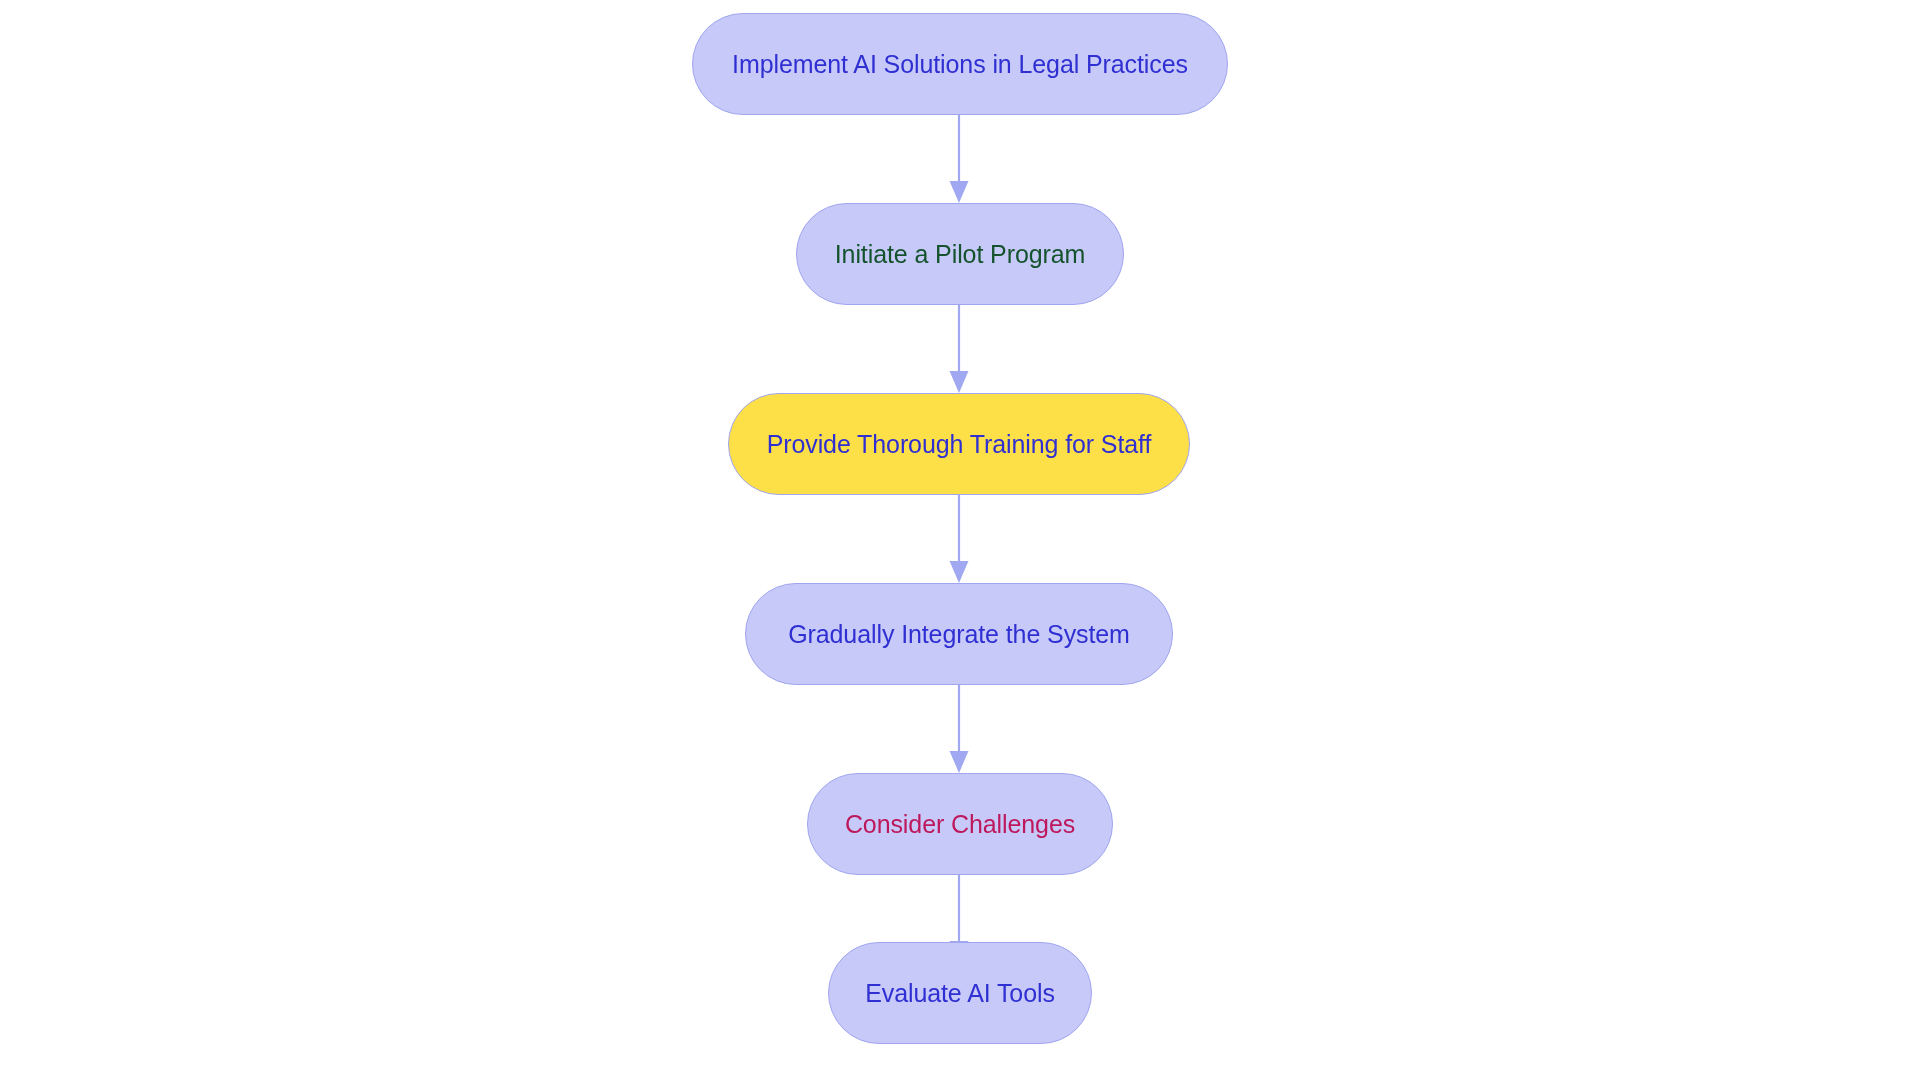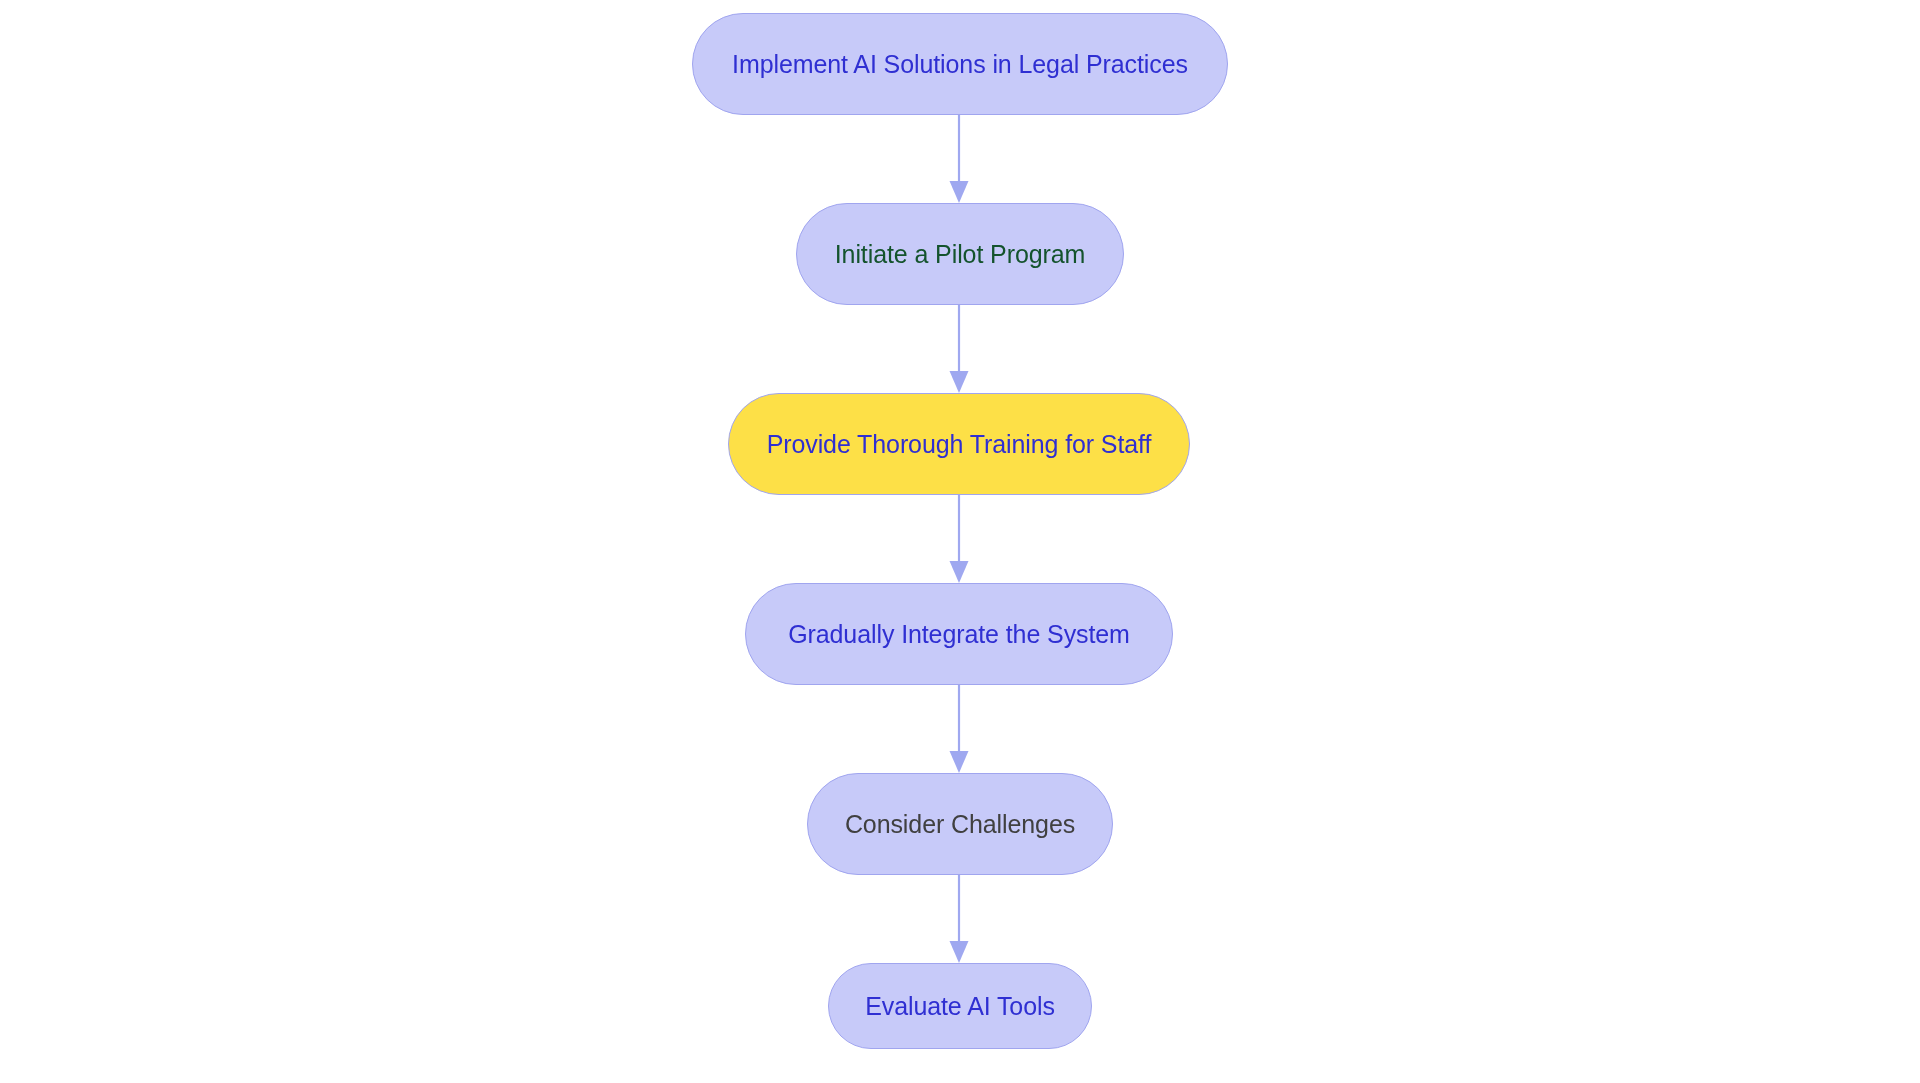--- a/index.html
+++ b/index.html
@@ -87,21 +87,21 @@
   </div>
 
   <div class="flow-node" style="left: 728px; top: 393px; width: 462px; height: 102px; background: #fde047; border-color: rgb(160, 165, 239); color: rgb(47, 47, 210);">
     <span class="node-label">Provide Thorough Training for Staff</span>
   </div>
 
   <div class="flow-node" style="left: 745px; top: 583px; width: 428px; height: 102px; background: rgb(199, 202, 249); border-color: rgb(160, 165, 239); color: rgb(47, 47, 210); justify-content: center;">
     <span class="node-label">Gradually Integrate the System</span>
   </div>
 
-  <div class="flow-node" style="left: 807px; top: 773px; width: 306px; height: 102px; background: rgb(199, 202, 249); border-color: rgb(160, 165, 239); color: #404040;">
+  <div class="flow-node" style="left: 807px; top: 773px; width: 306px; height: 102px; background: rgb(199, 202, 249); border-color: rgb(160, 165, 239); color: #be185d;">
     <span class="node-label">Consider Challenges</span>
   </div>
 
-  <div class="flow-node" style="left: 828px; top: 963px; width: 264px; height: 86px; background: rgb(199, 202, 249); border-color: rgb(160, 165, 239); color: rgb(47, 47, 210);">
+  <div class="flow-node" style="left: 828px; top: 942px; width: 264px; height: 102px; background: rgb(199, 202, 249); border-color: rgb(160, 165, 239); color: rgb(47, 47, 210);">
     <span class="node-label">Evaluate AI Tools</span>
   </div>
 
 </div>
 
 </body></html>

